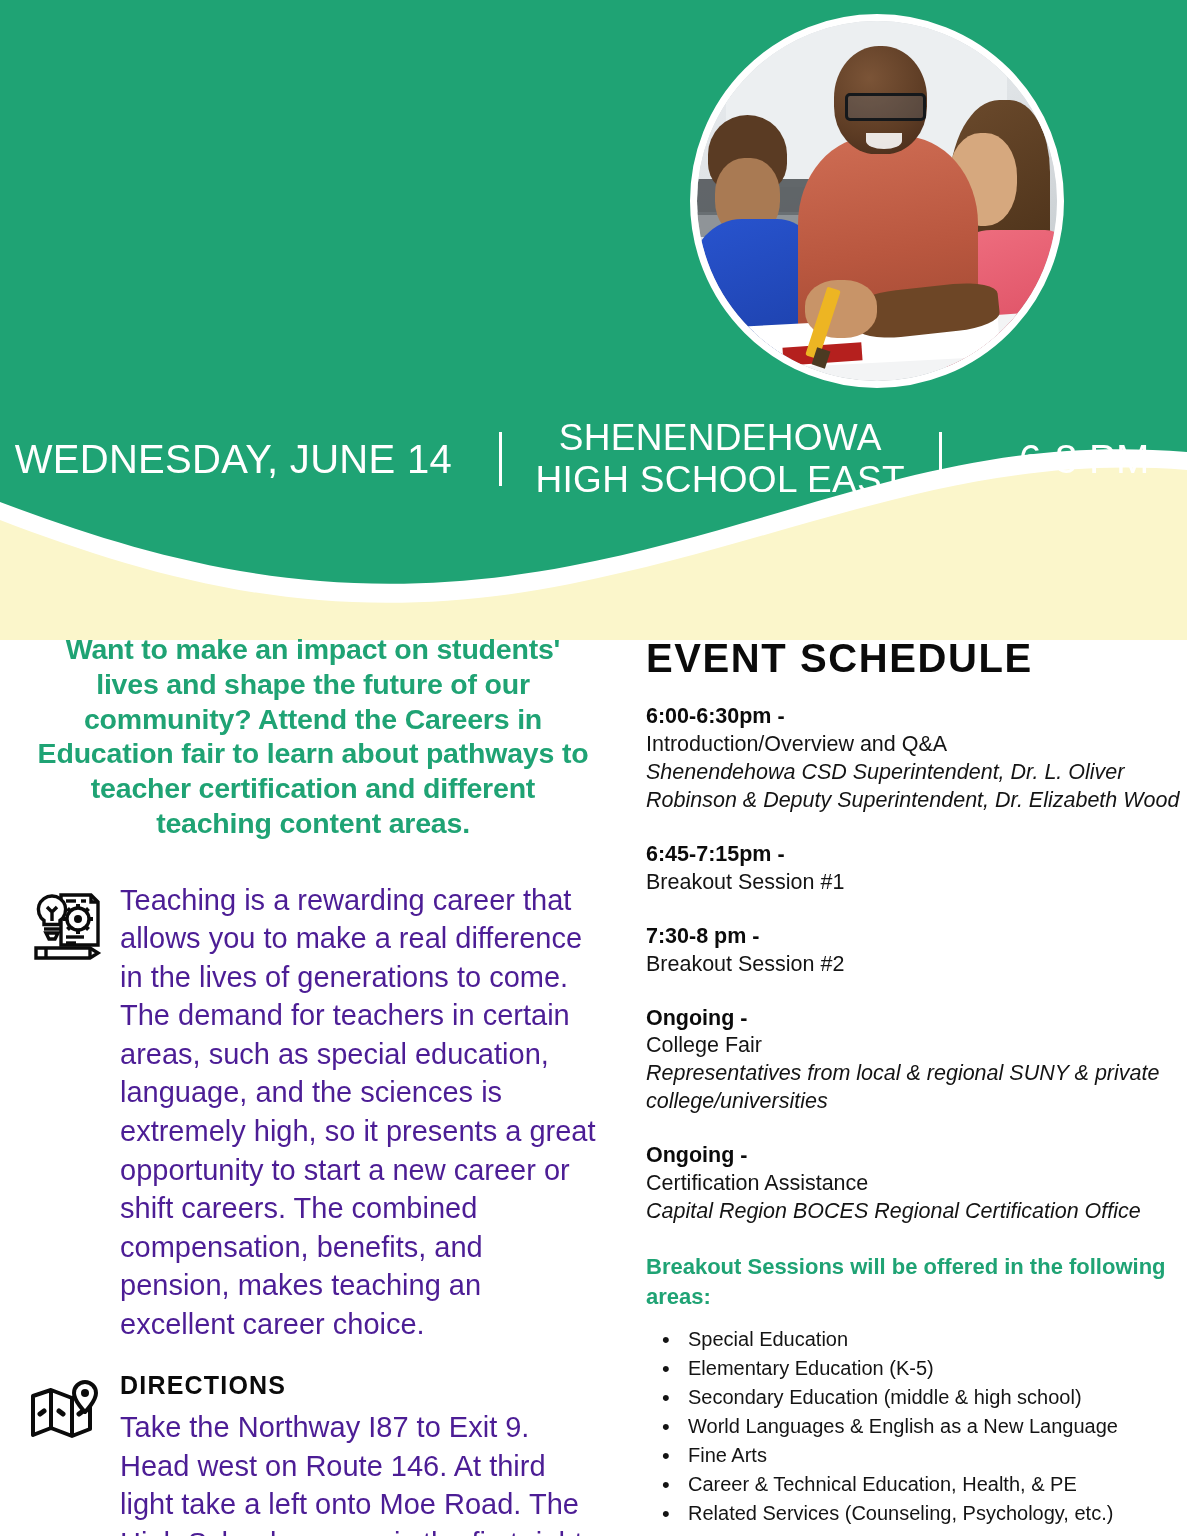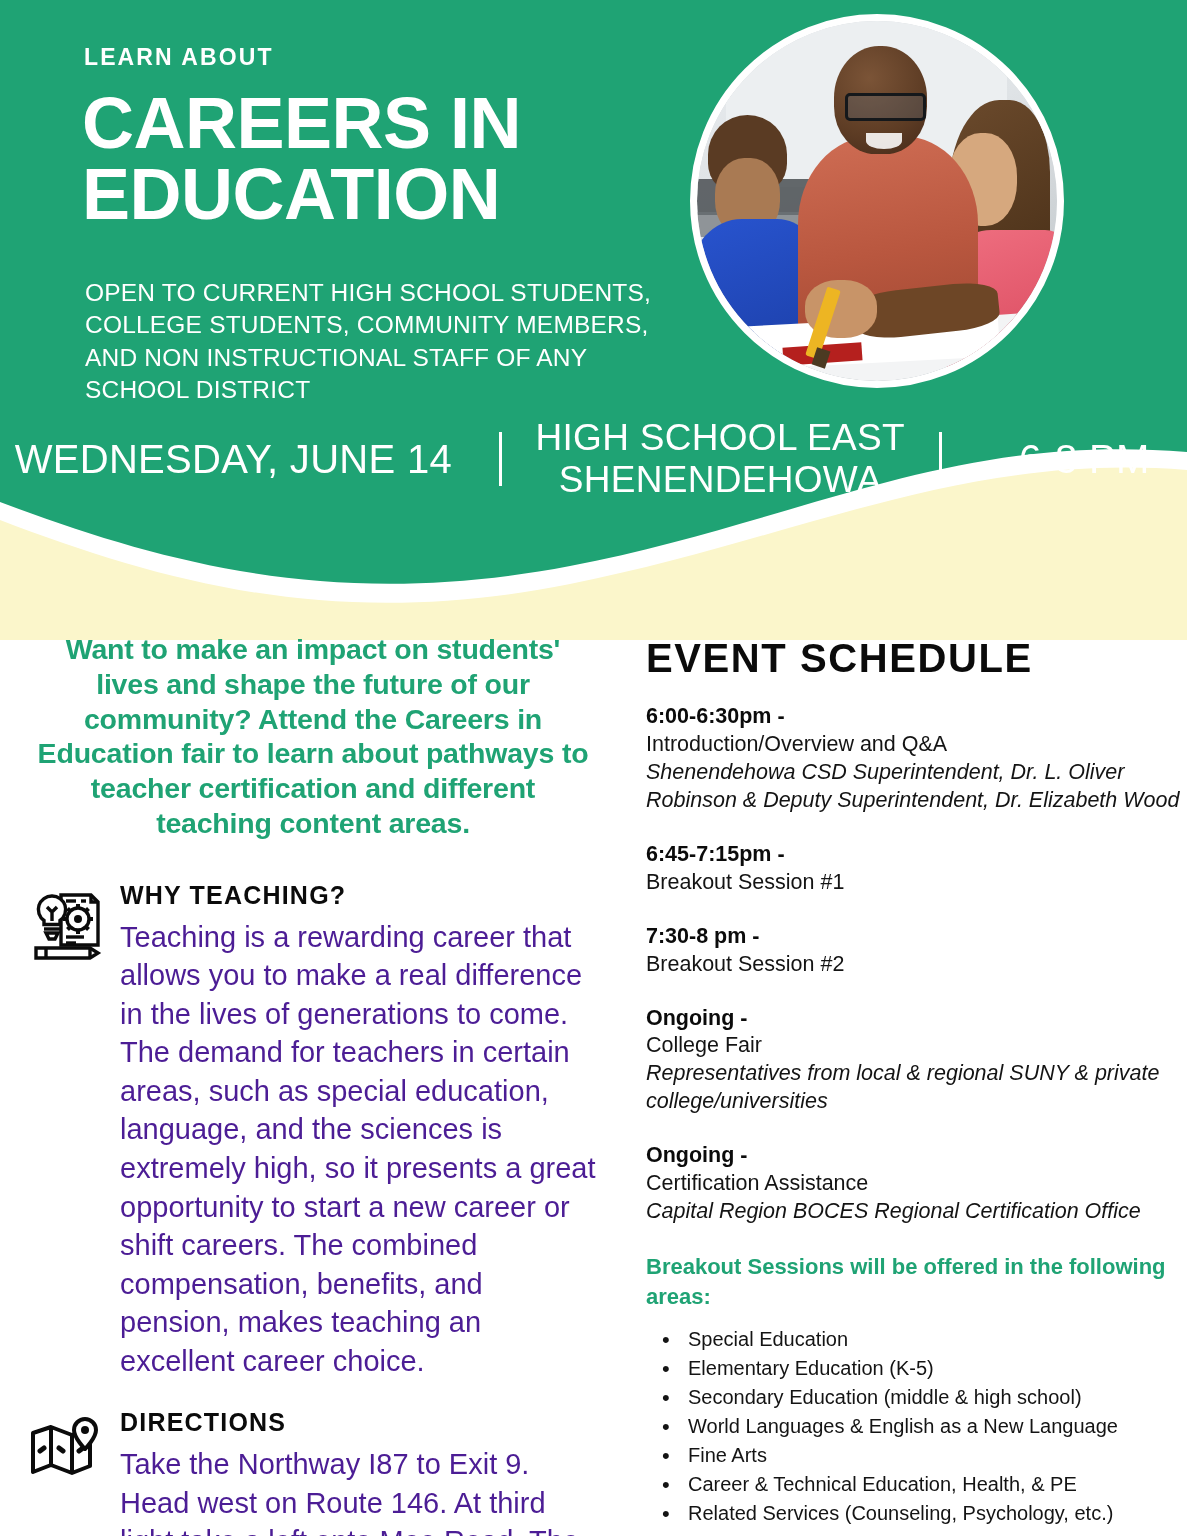--- a/index.html
+++ b/index.html
@@ -153,28 +153,20 @@
   <div class="wave-wrap">
     <svg viewBox="0 0 1187 640" preserveAspectRatio="none" aria-hidden="true">
 
       <path fill="#fbf6cb" d="M0,556 C150,610 330,656 560,610 C790,564 950,470 1187,498 L1187,640 L0,640 Z"></path>
       <path fill="#fbf6cb" d="M0,520 C170,585 340,630 570,584 C800,538 960,452 1187,470 L1187,640 L0,640 Z"></path>
 
       <path fill="#1fa374" d="M0,0 L1187,0 L1187,452 C950,432 800,522 570,566 C340,610 170,566 0,502 Z"></path>
     </svg>
   </div>
 
-  <div class="header-content">
-    <div class="eyebrow">LEARN ABOUT</div>
-    <div class="bigtitle">
-      <span>CAREERS IN</span>
-      <span class="l2">EDUCATION</span>
-    </div>
-    <div class="subhead">OPEN TO CURRENT HIGH SCHOOL STUDENTS, COLLEGE STUDENTS, COMMUNITY MEMBERS, AND NON INSTRUCTIONAL STAFF OF ANY SCHOOL DISTRICT</div>
-  </div>
 
   <div class="photo-circle">
     <div class="photo-inner">
       <div class="ph-bg"></div>
       <div class="ph-board"></div>
       <div class="ph-counter"></div>
       <div class="ph-counter2"></div>
       <div class="ph-boyhair"></div>
       <div class="ph-boyface"></div>
       <div class="ph-boyshirt"></div>
@@ -193,22 +185,22 @@
       <div class="ph-pencil"></div>
       <div class="ph-pencil-tip"></div>
     </div>
   </div>
 
   <div class="datebar">
     <div class="db-seg db-date">WEDNESDAY, JUNE 14</div>
     <div class="db-rule"></div>
     <div class="db-seg db-loc">
       <div>
+        <div>SHENENDEHOWA</div>
         <div>HIGH SCHOOL EAST</div>
-        <div>SHENENDEHOWA</div>
       </div>
     </div>
     <div class="db-rule"></div>
     <div class="db-seg db-time">6-8 PM</div>
   </div>
 
   <div class="body-wrap">
 
     <div class="col-left">
 
@@ -242,21 +234,20 @@
             <path d="M19 20 l5 5 v9 M29 20 l-5 5"></path>
             <line x1="16" y1="42" x2="32" y2="42"></line>
             <path d="M18 46 h12 l-3 6 h-6 Z"></path>
 
             <path d="M8 61 H62 l8 5 -8 5 H8 Z" fill="#fff"></path>
             <line x1="18" y1="61" x2="18" y2="71"></line>
             <line x1="62" y1="61" x2="62" y2="71"></line>
           </svg>
         </div>
         <div class="sec-body">
-          <h2 class="sec-title">WHY TEACHING?</h2>
           <p class="sec-text">Teaching is a rewarding career that allows you to make a real difference in the lives of generations to come. The demand for teachers in certain areas, such as special education, language, and the sciences is extremely high, so it presents a great opportunity to start a new career or shift careers. The combined compensation, benefits, and pension, makes teaching an excellent career choice.</p>
         </div>
       </div>
 
       <div class="sec">
         <div class="sec-icon">
           <svg width="76" height="68" viewBox="0 0 76 68" fill="none" stroke="#0b0b0b" stroke-width="4" stroke-linejoin="round">
             <path d="M5 19 L23 13 L44 21 L62 14 V52 L44 59 L23 51 L5 58 Z" fill="#fff"></path>
             <line x1="23" y1="13" x2="23" y2="51"></line>
             <line x1="44" y1="21" x2="44" y2="59"></line>

